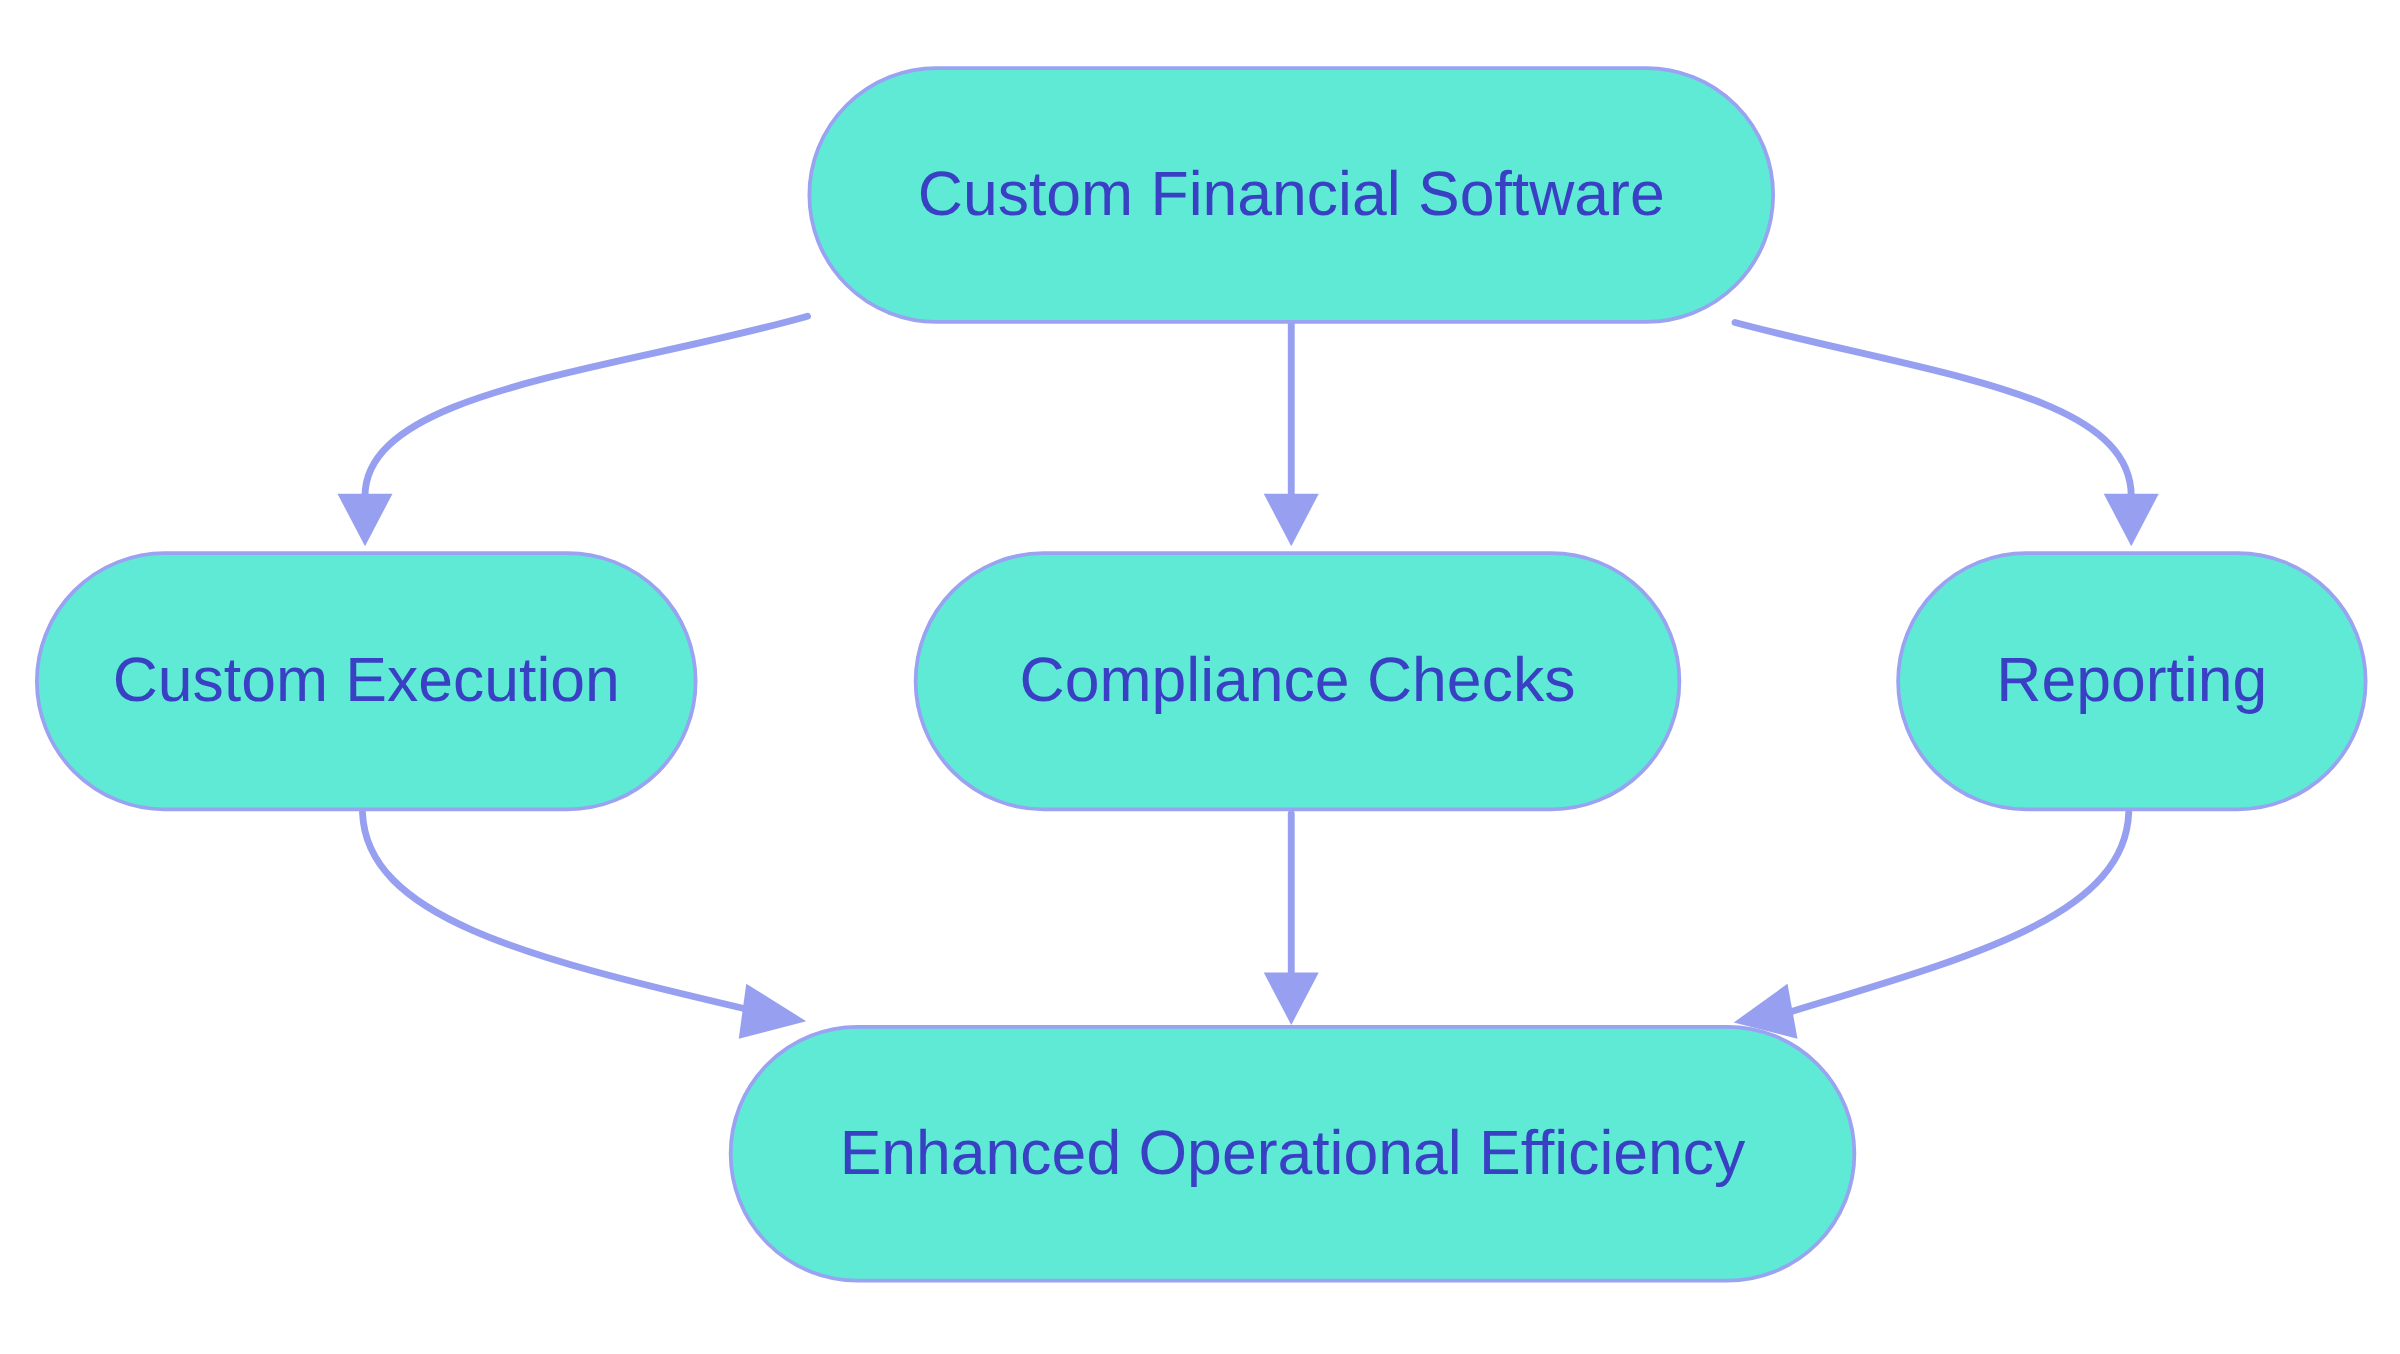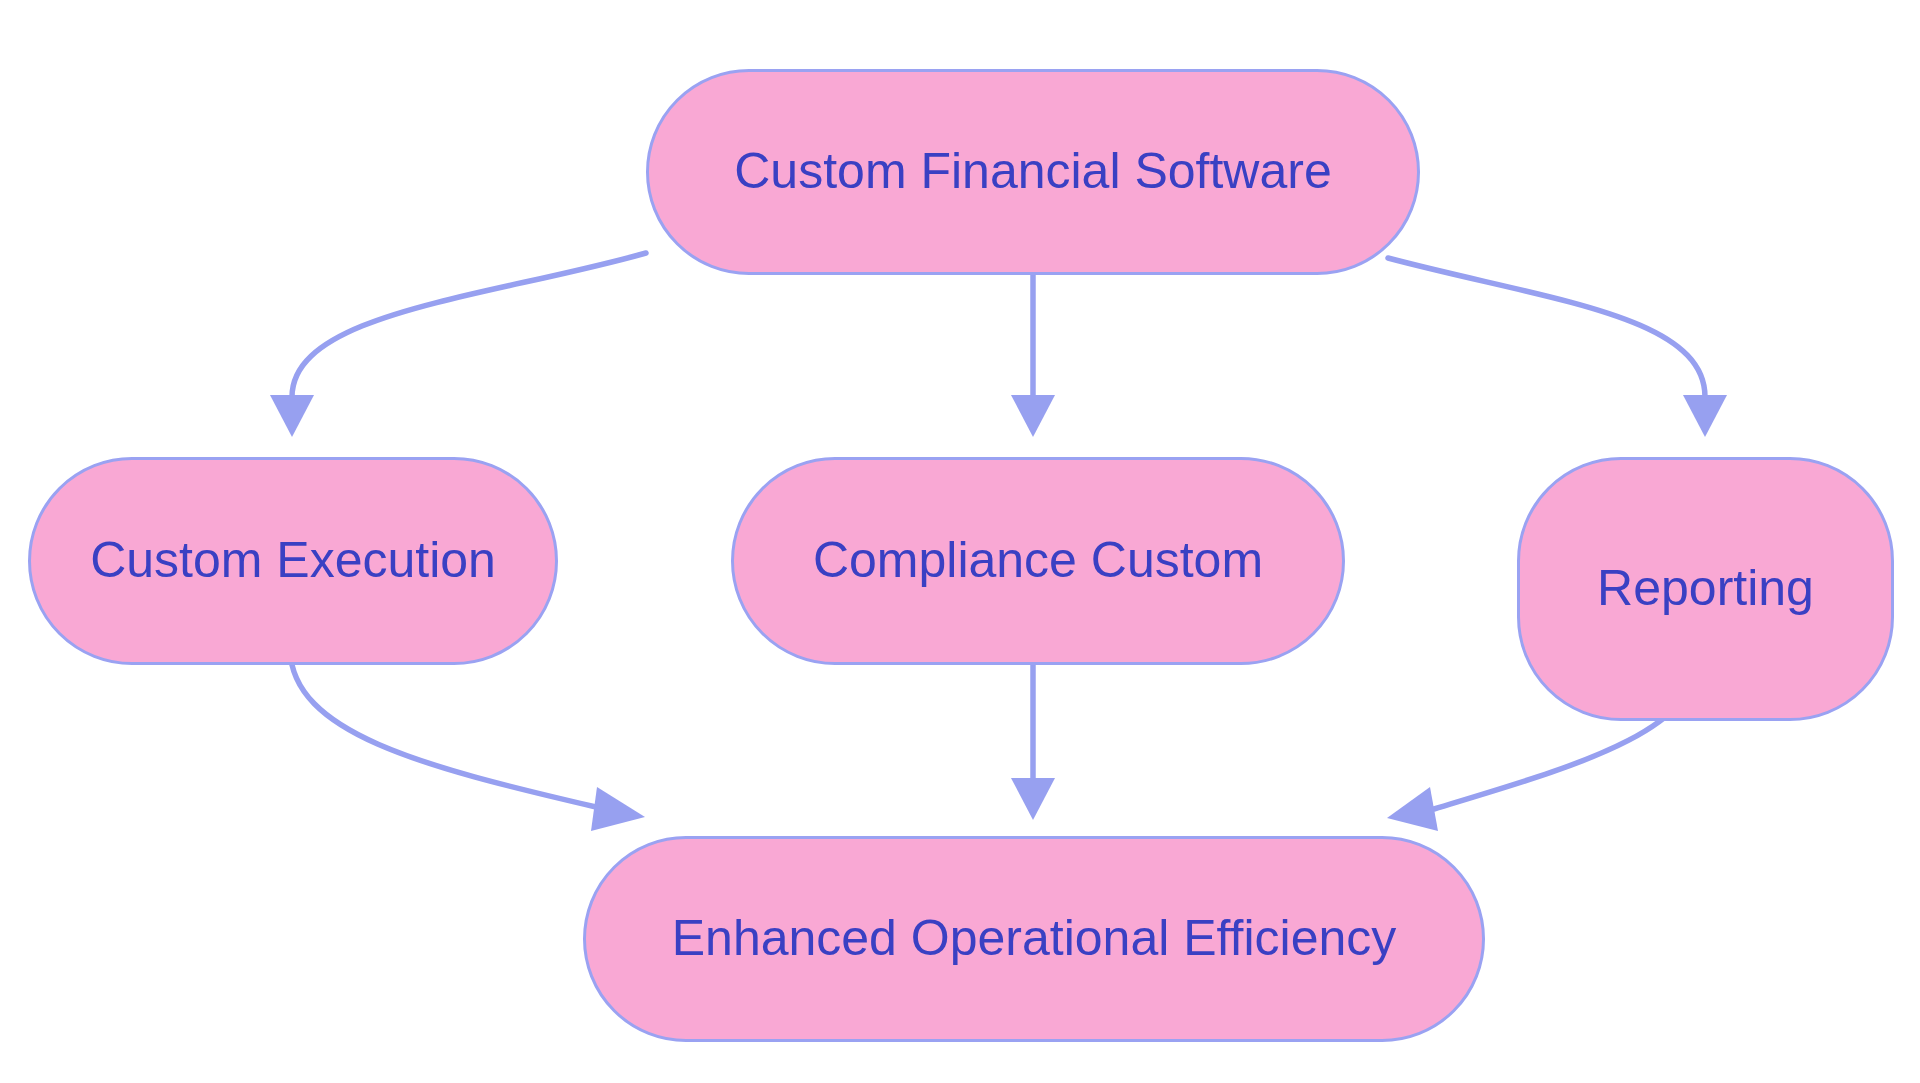--- a/index.html
+++ b/index.html
@@ -30,36 +30,35 @@
     stroke-width: 5.5;
     stroke-linecap: round;
   }
   .arrow-head {
     fill: #97a0f0;
     stroke: none;
   }
   .node {
     position: absolute;
     box-sizing: border-box;
-    background: #f9a8d4;
+    background: #5eead4;
     border: 3px solid #9aa2f2;
     display: flex;
     align-items: center;
     justify-content: center;
     text-align: center;
     color: #3a40c3;
     font-size: 50px;
     line-height: 1.15;
     white-space: nowrap;
-    margin-top: 16px;
   }
   .node-top      { left: 646px;  top: 53px;  width: 774px; height: 206px; border-radius: 103px; }
   .node-trade    { left: 28px;   top: 441px; width: 530px; height: 208px; border-radius: 104px; }
   .node-comp     { left: 731px;  top: 441px; width: 614px; height: 208px; border-radius: 104px; }
-  .node-report   { left: 1517px; top: 441px; width: 377px; height: 264px; border-radius: 104px; }
+  .node-report   { left: 1517px; top: 441px; width: 377px; height: 208px; border-radius: 104px; }
   .node-bottom   { left: 583px;  top: 820px; width: 902px; height: 206px; border-radius: 103px; }
 </style>
 </head>
 <body>
 
 <div class="canvas">
 
   <svg class="edges" viewBox="0 0 1920 1083" xmlns="http://www.w3.org/2000/svg">
 
     <g>
@@ -95,21 +94,21 @@
 
   <div class="node node-top">
     <span>Custom Financial Software</span>
   </div>
 
   <div class="node node-trade">
     <span>Custom Execution</span>
   </div>
 
   <div class="node node-comp">
-    <span>Compliance Custom</span>
+    <span>Compliance Checks</span>
   </div>
 
   <div class="node node-report">
     <span>Reporting</span>
   </div>
 
   <div class="node node-bottom">
     <span>Enhanced Operational Efficiency</span>
   </div>
 

